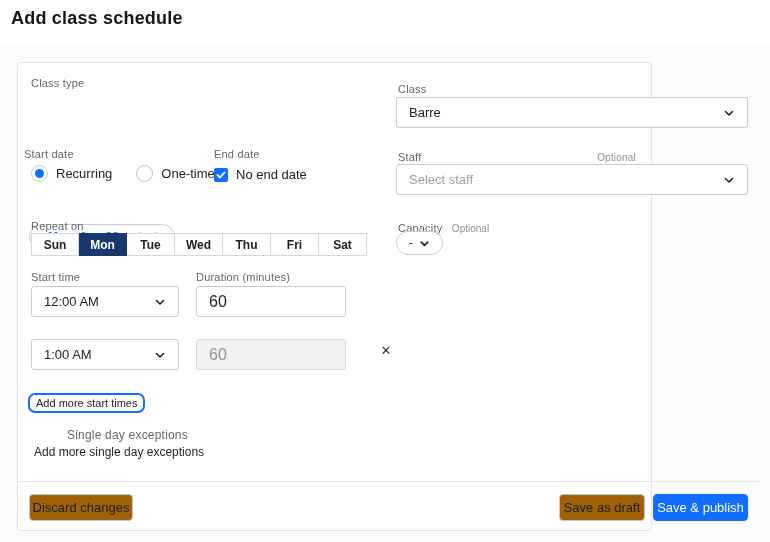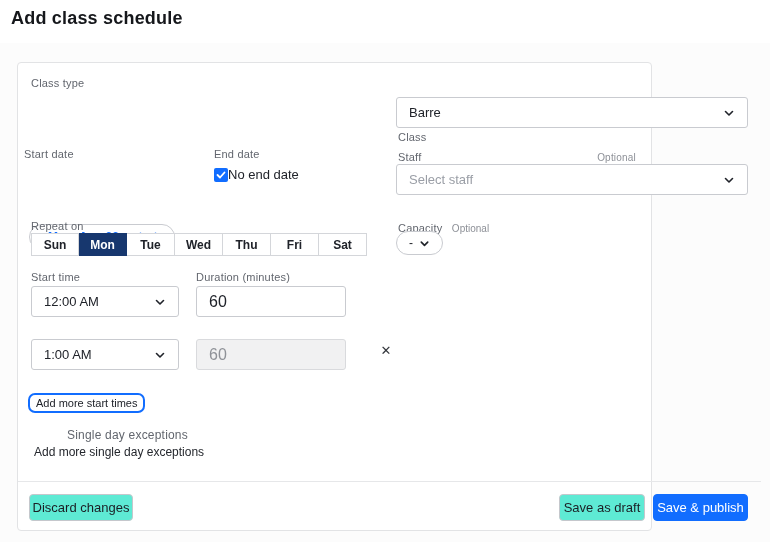--- a/index.html
+++ b/index.html
@@ -48,21 +48,21 @@
     position:absolute; left:11px; top:161px; width:146px; height:26px; border:1px solid #c9cbd0;
     border-radius:14px; background:#fff; display:flex; align-items:center; padding:0 12px; cursor:pointer;
   }
   .date-pill .date-text { font-size:12px; font-weight:700; color:#116dff; margin-left:6px; }
   .date-pill .arrows { margin-left:auto; display:flex; gap:10px; align-items:center; }
 
   
   .checkbox-row { position:absolute; left:196px; top:104px; display:flex; align-items:center; cursor:pointer; }
   .checkbox { width:14px; height:14px; background:#116dff; border-radius:2px; display:flex;
     align-items:center; justify-content:center; }
-  .checkbox-label { font-size:13px; color:#20232a; margin-left:0; }
+  .checkbox-label { font-size:13px; color:#20232a; margin-left:8px; }
 
   
   .days { position:absolute; left:13px; top:170px; display:flex; }
   .day {
     width:48px; height:23px; background:#fff; border:1px solid #d4d6da; border-left-width:0;
     display:flex; align-items:center; justify-content:center; font-size:12px; font-weight:600;
     color:#20232a; cursor:pointer;
   }
   .day:first-child { border-left-width:1px; }
   .day.selected { background:#17376e; border-color:#17376e; color:#ffffff; }
@@ -84,35 +84,42 @@
     font-size:11px; color:#20232a; padding:2px 6px; font-family:inherit; cursor:pointer;
   }
 
   .exceptions-add { position:absolute; left:16px; top:382px; font-size:12px; color:#24272d; cursor:pointer; }
 
   .footer-divider { position:absolute; left:0; top:418px; width:743px; height:1px; background:#e6e7e9; }
   .btn {
     position:absolute; height:27px; border-radius:4px; font-size:13px; font-family:inherit;
     display:flex; align-items:center; justify-content:center; cursor:pointer;
   }
-  .btn.secondary { background:#5eead4; border:1px solid #c5c7cc; color:#1b1e24; }
+  .btn.secondary { background:#a16207; border:1px solid #c5c7cc; color:#1b1e24; }
   .btn.primary { background:#116dff; border:1px solid #116dff; color:#ffffff; }
 </style>
 </head>
 <body>
 
 <div class="page-bg"></div>
 
 <div class="page-title">Add class schedule</div>
 
 <div class="panel">
 
   <div class="lbl" style="left:13px; top:14px;">Class type</div>
-
-  <div class="lbl" style="left:380px; top:20px;margin-top:48px;">Class</div>
+  <div class="radio-row">
+    <span class="radio checked"></span>
+    <span class="radio-label">Recurring</span>
+    <span class="radio-group-gap"></span>
+    <span class="radio"></span>
+    <span class="radio-label">One-time</span>
+  </div>
+
+  <div class="lbl" style="left:380px; top:20px;">Class</div>
   <div class="select" style="left:378px; top:34px; width:352px;">
     <span>Barre</span>
     <span class="chev">
       <svg width="12" height="12" viewBox="0 0 12 12">
           <path d="M2.5 4.5 L6 8 L9.5 4.5" fill="none" stroke="#20232a" stroke-width="1.6" stroke-linecap="round" stroke-linejoin="round"></path>
         </svg>
     </span>
   </div>
 
   <div class="lbl" style="left:6px; top:85px;">Start date</div>

